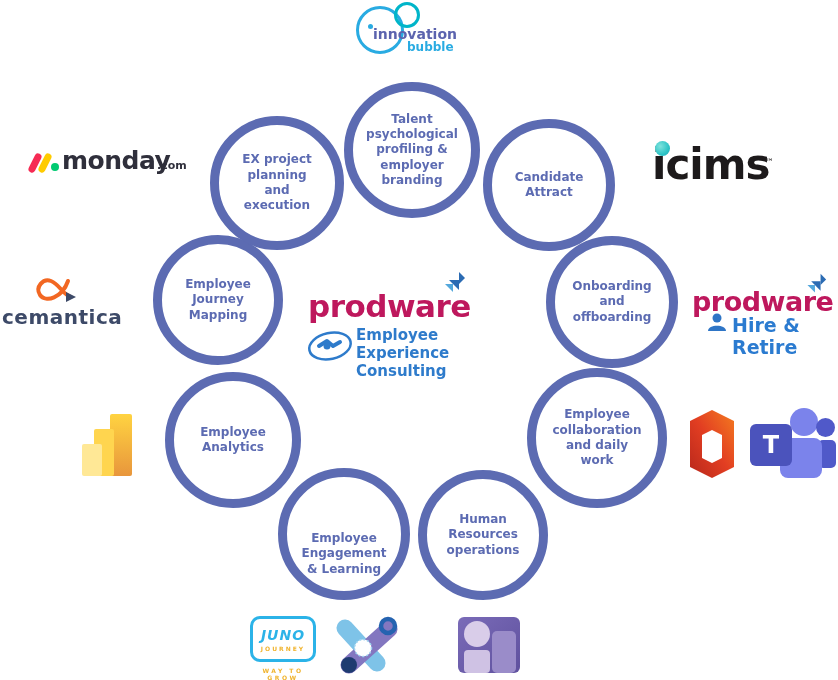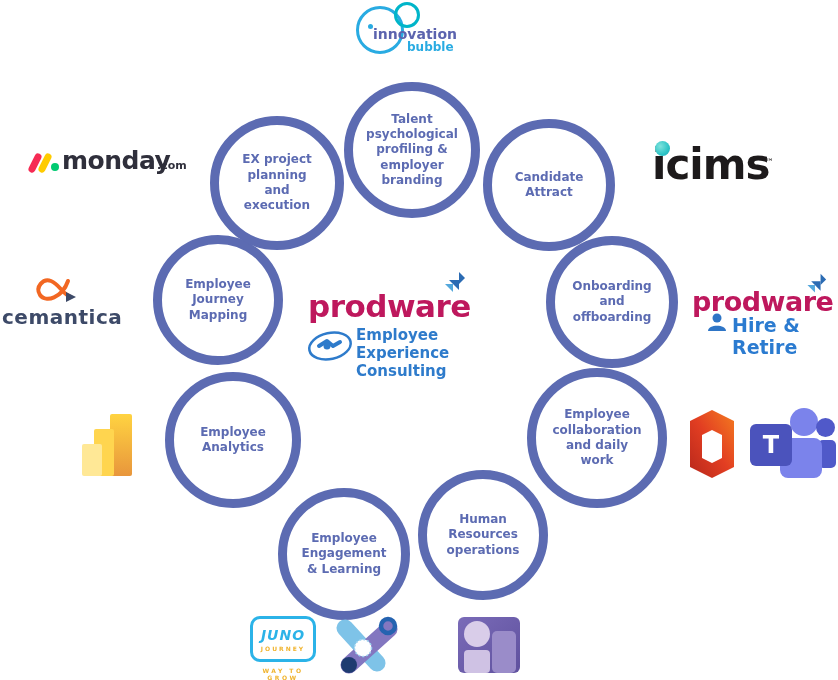--- a/index.html
+++ b/index.html
@@ -53,21 +53,21 @@
   </div>
   <div class="ring-circle" style="left:546px;top:236px;width:132px;height:132px;">
     <span>Onboarding and offboarding</span>
   </div>
   <div class="ring-circle" style="left:527px;top:368px;width:140px;height:140px;">
     <span>Employee collaboration and daily work</span>
   </div>
   <div class="ring-circle" style="left:418px;top:470px;width:130px;height:130px;">
     <span>Human Resources operations</span>
   </div>
-  <div class="ring-circle" style="left:278px;top:488px;width:132px;height:132px;">
+  <div class="ring-circle" style="left:278px;top:468px;width:132px;height:132px;align-items:flex-end;">
     <span>Employee Engagement &amp; Learning</span>
   </div>
   <div class="ring-circle" style="left:165px;top:372px;width:136px;height:136px;">
     <span>Employee Analytics</span>
   </div>
   <div class="ring-circle" style="left:153px;top:235px;width:130px;height:130px;">
     <span>Employee Journey Mapping</span>
   </div>
   <div class="ring-circle" style="left:210px;top:116px;width:134px;height:134px;">
     <span>EX project planning and execution</span>

